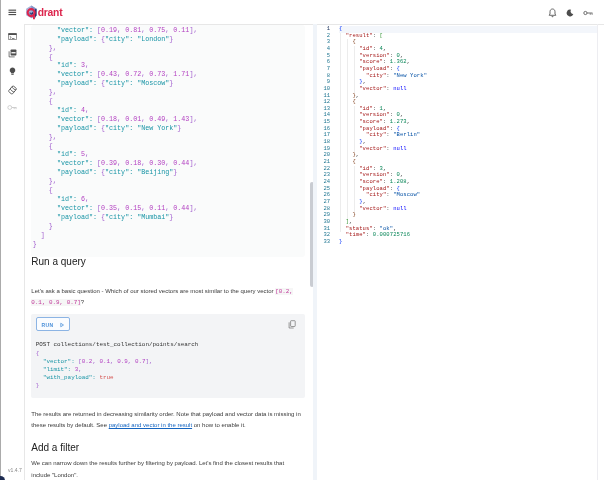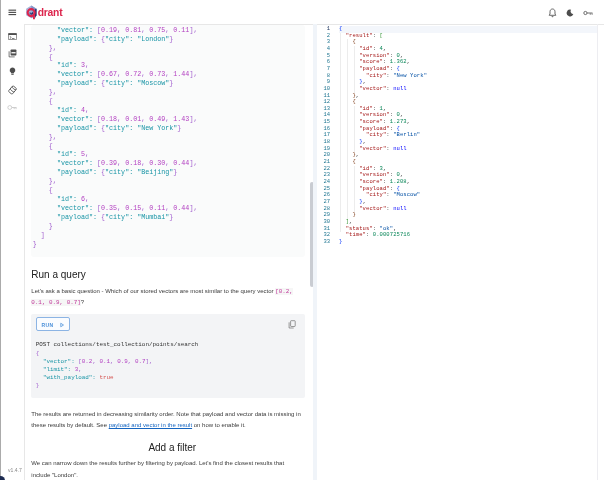--- a/index.html
+++ b/index.html
@@ -95,21 +95,21 @@
 <div class="abs" style="left:6px;top:466.5px;width:18px;font-size:5.1px;color:#8a8a8a;text-align:center;">v1.4.7</div>
 
 <div class="abs" style="left:-4px;top:476px;width:9px;height:9px;border-radius:50%;background:#1d2b50;"></div>
 
 <div class="abs" style="left:31px;top:25px;width:274px;height:232px;background:#fafbfb;border-radius:3px;overflow:hidden;">
 <pre class="mono" id="ed" style="font-size:6.7px;line-height:8.9px;margin-top:0.8px;margin-left:1.8px;">      <span class="tl">"vector":</span> <span class="pu">[</span><span class="mg">0.19</span><span class="pu">,</span> <span class="mg">0.81</span><span class="pu">,</span> <span class="mg">0.75</span><span class="pu">,</span> <span class="mg">0.11</span><span class="pu">],</span>
       <span class="tl">"payload":</span> <span class="pu">{</span><span class="tl">"city": "London"</span><span class="pu">}</span>
     <span class="pu">},</span>
     <span class="pu">{</span>
       <span class="tl">"id":</span> <span class="mg">3</span><span class="pu">,</span>
-      <span class="tl">"vector":</span> <span class="pu">[</span><span class="mg">0.67</span><span class="pu">,</span> <span class="mg">0.72</span><span class="pu">,</span> <span class="mg">0.73</span><span class="pu">,</span> <span class="mg">1.44</span><span class="pu">],</span>
+      <span class="tl">"vector":</span> <span class="pu">[</span><span class="mg">0.43</span><span class="pu">,</span> <span class="mg">0.72</span><span class="pu">,</span> <span class="mg">0.73</span><span class="pu">,</span> <span class="mg">1.71</span><span class="pu">],</span>
       <span class="tl">"payload":</span> <span class="pu">{</span><span class="tl">"city": "Moscow"</span><span class="pu">}</span>
     <span class="pu">},</span>
     <span class="pu">{</span>
       <span class="tl">"id":</span> <span class="mg">4</span><span class="pu">,</span>
       <span class="tl">"vector":</span> <span class="pu">[</span><span class="mg">0.18</span><span class="pu">,</span> <span class="mg">0.01</span><span class="pu">,</span> <span class="mg">0.49</span><span class="pu">,</span> <span class="mg">1.43</span><span class="pu">],</span>
       <span class="tl">"payload":</span> <span class="pu">{</span><span class="tl">"city": "New York"</span><span class="pu">}</span>
     <span class="pu">},</span>
     <span class="pu">{</span>
       <span class="tl">"id":</span> <span class="mg">5</span><span class="pu">,</span>
       <span class="tl">"vector":</span> <span class="pu">[</span><span class="mg">0.39</span><span class="pu">,</span> <span class="mg">0.18</span><span class="pu">,</span> <span class="mg">0.30</span><span class="pu">,</span> <span class="mg">0.44</span><span class="pu">],</span>
@@ -121,21 +121,21 @@
       <span class="tl">"payload":</span> <span class="pu">{</span><span class="tl">"city": "Mumbai"</span><span class="pu">}</span>
     <span class="pu">}</span>
   <span class="pu">]</span>
 <span class="pu">}</span></pre>
 </div>
 
 <div class="abs" style="left:310.4px;top:182px;width:3.6px;height:105px;background:#c9ccd2;border-radius:2px;"></div>
 
 <div class="abs" style="left:312.7px;top:24px;width:4px;height:456px;background:#f0f4f9;"></div>
 
-<div class="abs" style="left:31.3px;top:270px;width:282px;font-size:10px;line-height:10px;font-weight:500;color:#212121;">Run a query</div>
+<div class="abs" style="left:31.3px;top:257px;width:282px;font-size:10px;line-height:10px;font-weight:500;color:#212121;">Run a query</div>
 <div class="abs" style="left:31.3px;top:285.7px;width:300px;font-size:6px;line-height:11.7px;color:#3a3a3a;">Let's ask a basic question - Which of our stored vectors are most similar to the query vector <span class="mono" style="font-size:5.9px;color:#c13a9b;background:#f6f6f6;">[0.2,</span><br><span class="mono" style="font-size:5.9px;color:#c13a9b;background:#f6f6f6;">0.1, 0.9, 0.7]</span>?</div>
 
 <div class="abs" style="left:30.5px;top:314.3px;width:274px;height:84px;background:#f3f4f6;border-radius:2px;"></div>
 
 <div class="abs" style="left:36px;top:317.3px;width:31.6px;height:12.2px;border:1px solid #8cb4e4;border-radius:2px;background:#fafcff;"></div>
 <div class="abs" style="left:41.5px;top:321.7px;font-size:5px;font-weight:bold;color:#4a8fd9;letter-spacing:0.45px;">RUN</div>
 <svg class="abs" style="left:58.5px;top:321.5px;" width="6" height="6" viewBox="0 0 12 12">
   <path d="M3.5 2.5 L9 6 L3.5 9.5 Z" fill="none" stroke="#4a8fd9" stroke-width="1.5"></path>
 </svg>
 
@@ -146,21 +146,21 @@
 
 <pre class="mono abs" id="blockcode" style="left:35.8px;top:341.4px;font-size:5.9px;line-height:8.15px;"><span class="dk">POST collections/test_collection/points/search</span>
 <span class="pu">{</span>
   <span class="tl">"vector":</span> <span class="pu">[</span><span class="mg">0.2</span><span class="pu">,</span> <span class="mg">0.1</span><span class="pu">,</span> <span class="mg">0.9</span><span class="pu">,</span> <span class="mg">0.7</span><span class="pu">],</span>
   <span class="tl">"limit":</span> <span class="mg">3</span><span class="pu">,</span>
   <span class="tl">"with_payload":</span> <span class="rd">true</span>
 <span class="pu">}</span></pre>
 
 <div class="abs" style="left:31.3px;top:408.7px;width:300px;font-size:6px;line-height:11.7px;color:#3a3a3a;">The results are returned in decreasing similarity order. Note that payload and vector data is missing in<br>these results by default. See <span style="color:#1565c0;text-decoration:underline;">payload and vector in the result</span> on how to enable it.</div>
 
-<div class="abs" style="left:31.3px;top:442.8px;width:282px;font-size:10px;line-height:10px;font-weight:500;color:#212121;text-align:center;">Add a filter</div>
+<div class="abs" style="left:31.3px;top:442.8px;width:282px;font-size:10px;line-height:10px;font-weight:500;color:#212121;">Add a filter</div>
 
 <div class="abs" style="left:31.3px;top:457.9px;width:300px;font-size:6px;line-height:11.7px;color:#3a3a3a;">We can narrow down the results further by filtering by payload. Let's find the closest results that<br>include "London".</div>
 
 <div class="abs" style="left:339px;top:25.9px;width:258px;height:6.7px;background:#f3f6fb;"></div>
 
 <pre class="mono abs" id="lnums" style="left:316px;top:25.95px;width:14.2px;font-size:5.5px;letter-spacing:0.09px;line-height:6.66px;color:#237893;text-align:right;"><span style="color:#1e355e;">1</span>
 2
 3
 4
 5

